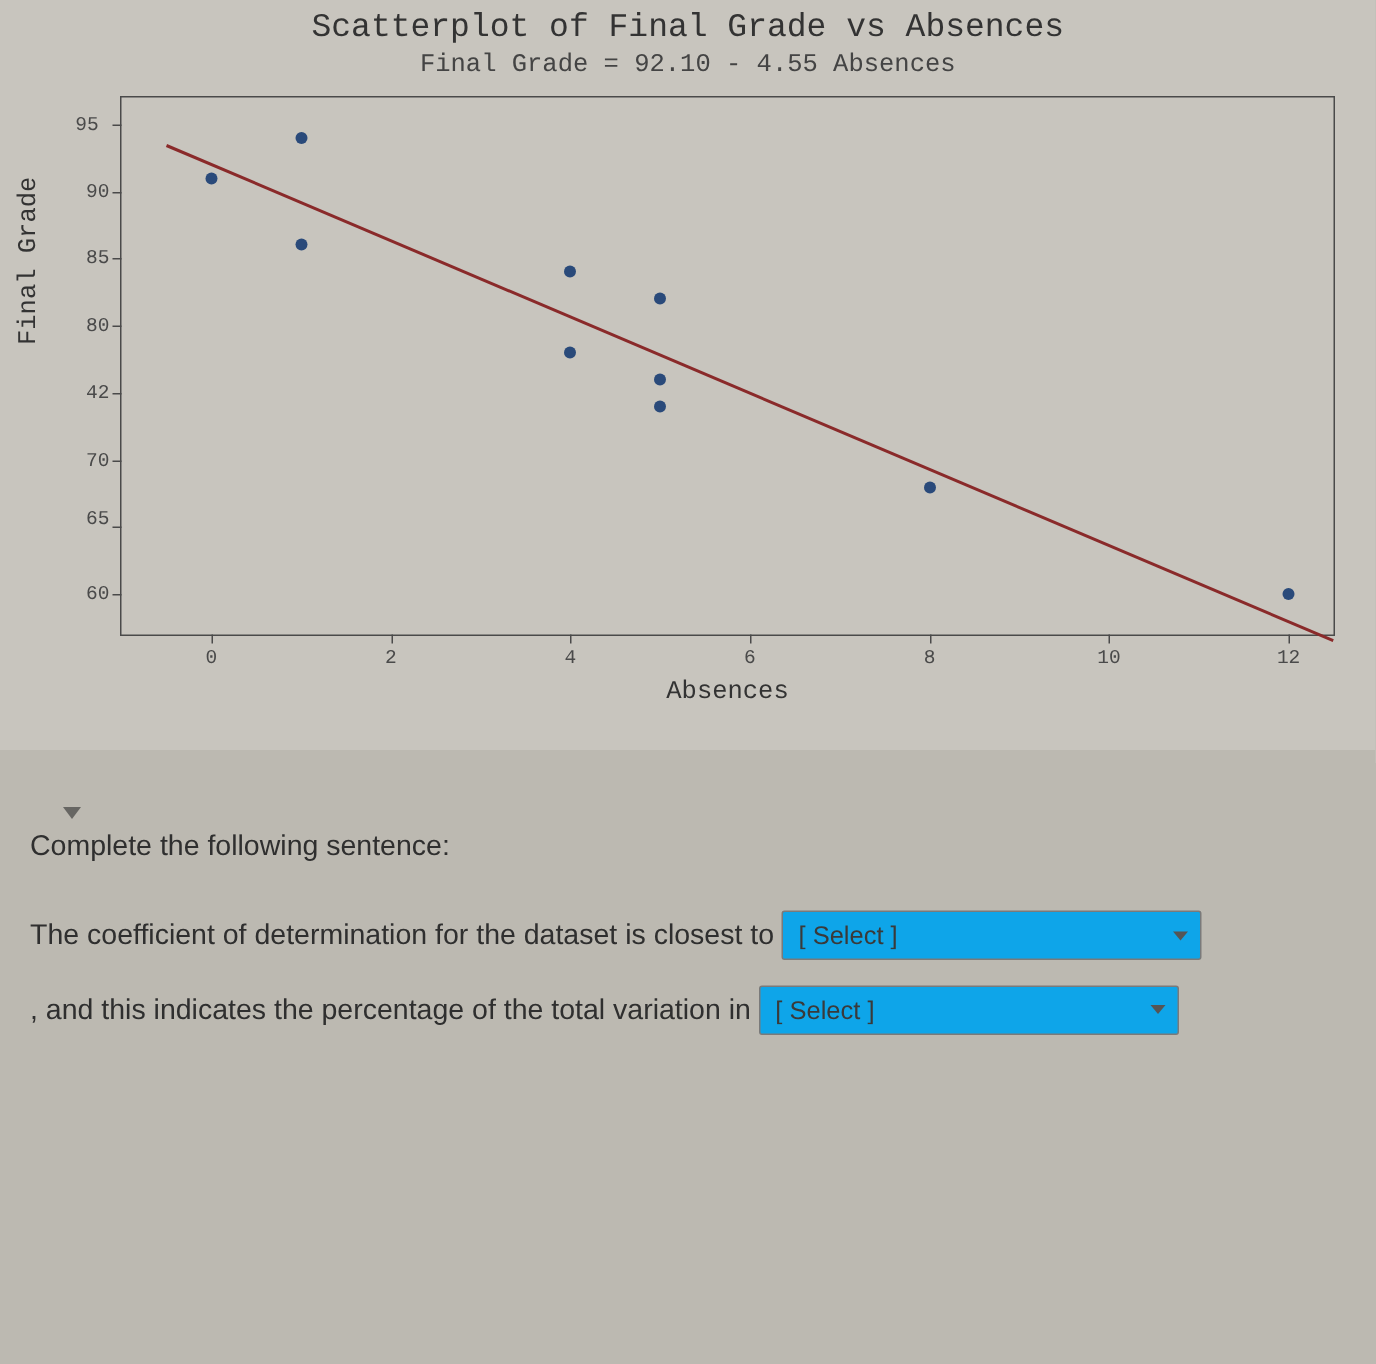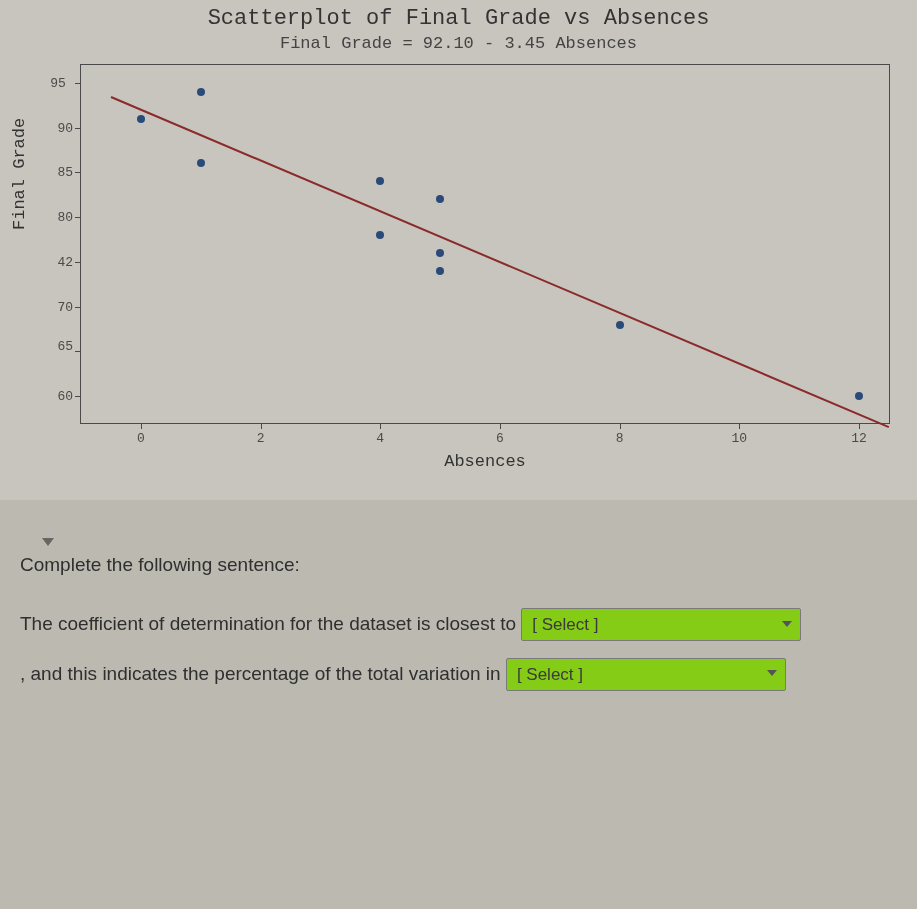--- a/index.html
+++ b/index.html
@@ -138,21 +138,21 @@
     min-width: 240px;
     position: relative;
   }
   .sel.wide { min-width: 280px; }
   .sel.narrow { min-width: 230px; }
   select {
     width: 100%;
     font-size: 17px;
     padding: 6px 26px 6px 10px;
     border: 1px solid #7a7a7a;
-    background: #84cc16;
+    background: #0ea5e9;
     color: #3a3a3a;
     appearance: none;
     border-radius: 2px;
   }
   .sel::after {
     content: "";
     position: absolute;
     right: 9px;
     top: 50%;
     width: 0; height: 0;
@@ -161,21 +161,21 @@
     border-top: 6px solid #555;
     transform: translateY(-50%);
     pointer-events: none;
   }
 </style>
 </head>
 <body>
 
 <div class="chart-wrap">
   <div class="title">Scatterplot of Final Grade vs Absences</div>
-  <div class="subtitle">Final Grade = 92.10 - 3.45 Absences</div>
+  <div class="subtitle">Final Grade = 92.10 - 4.55 Absences</div>
   <div class="ylabel">Final Grade</div>
   <div class="plot-area" id="plot">
       <div class="tick-y" style="top: 331.15px;">60</div>
       <div class="tick-y-mark" style="top: 331.15px;"></div>
       <div class="tick-y" style="top: 281px;">65</div>
       <div class="tick-y-mark" style="top: 286.4px;"></div>
       <div class="tick-y" style="top: 241.65px; text-align: right;">70</div>
       <div class="tick-y-mark" style="top: 241.65px;"></div>
       <div class="tick-y" style="top: 196.9px;">42</div>
       <div class="tick-y-mark" style="top: 196.9px;"></div>

